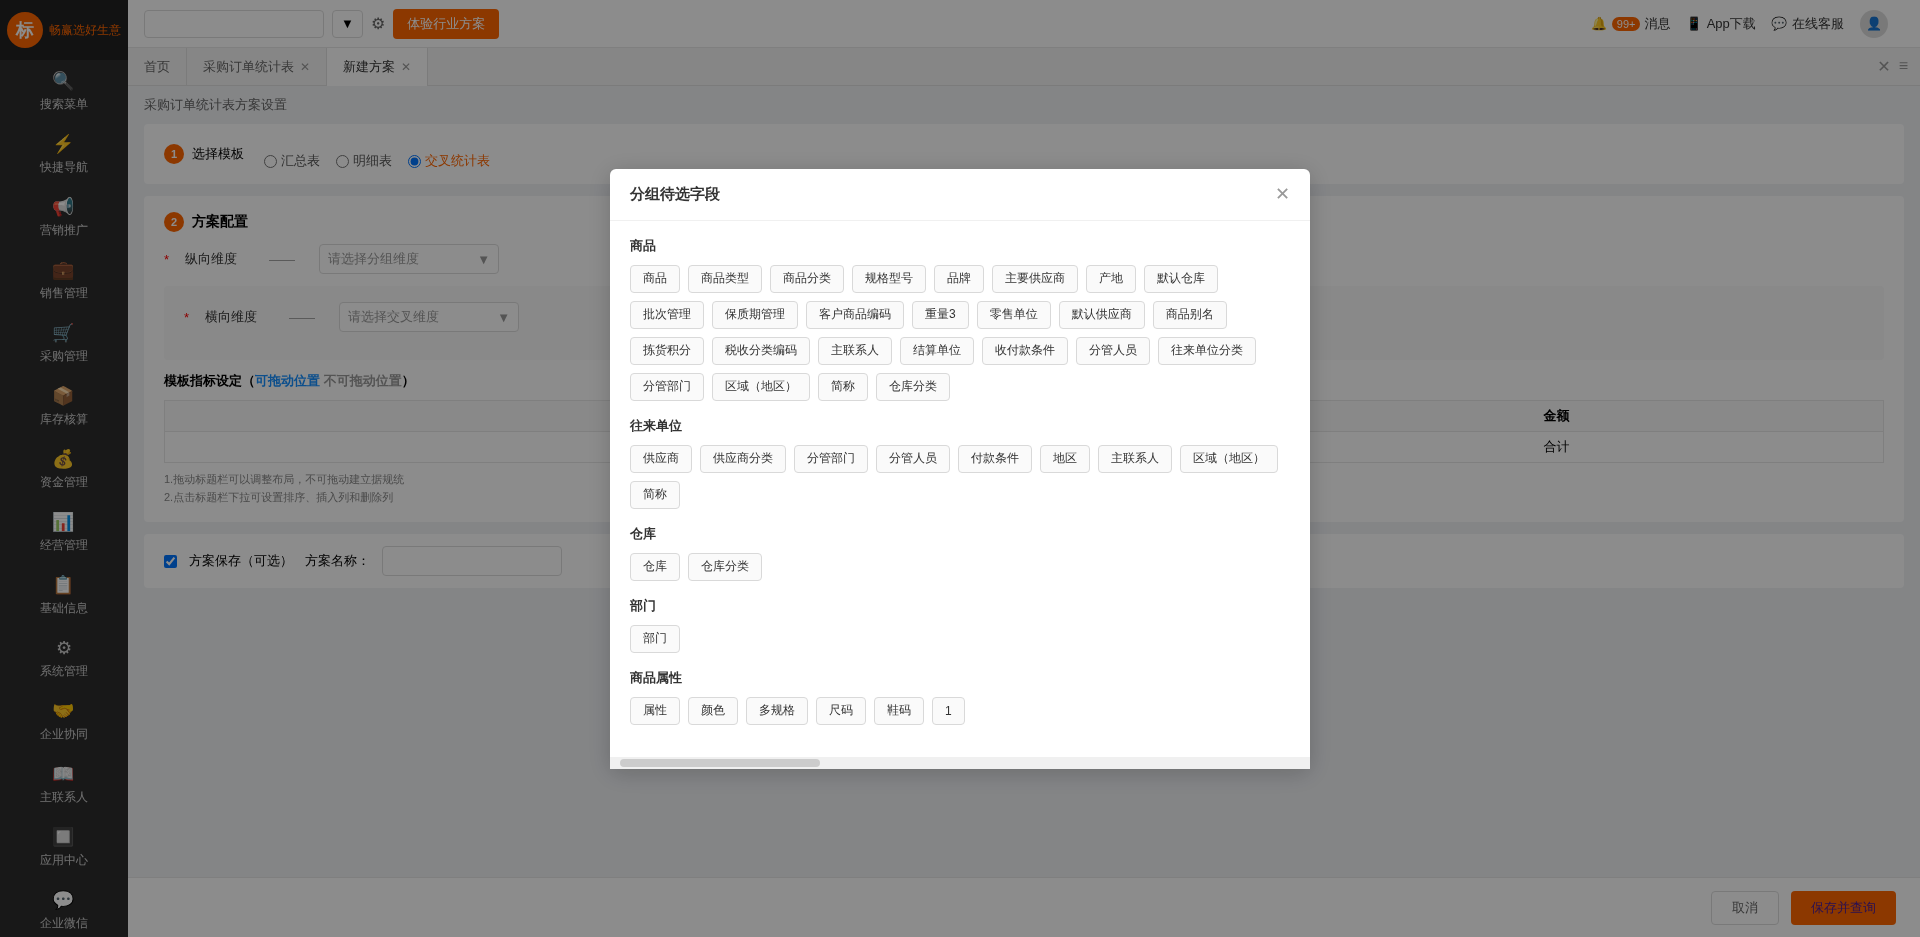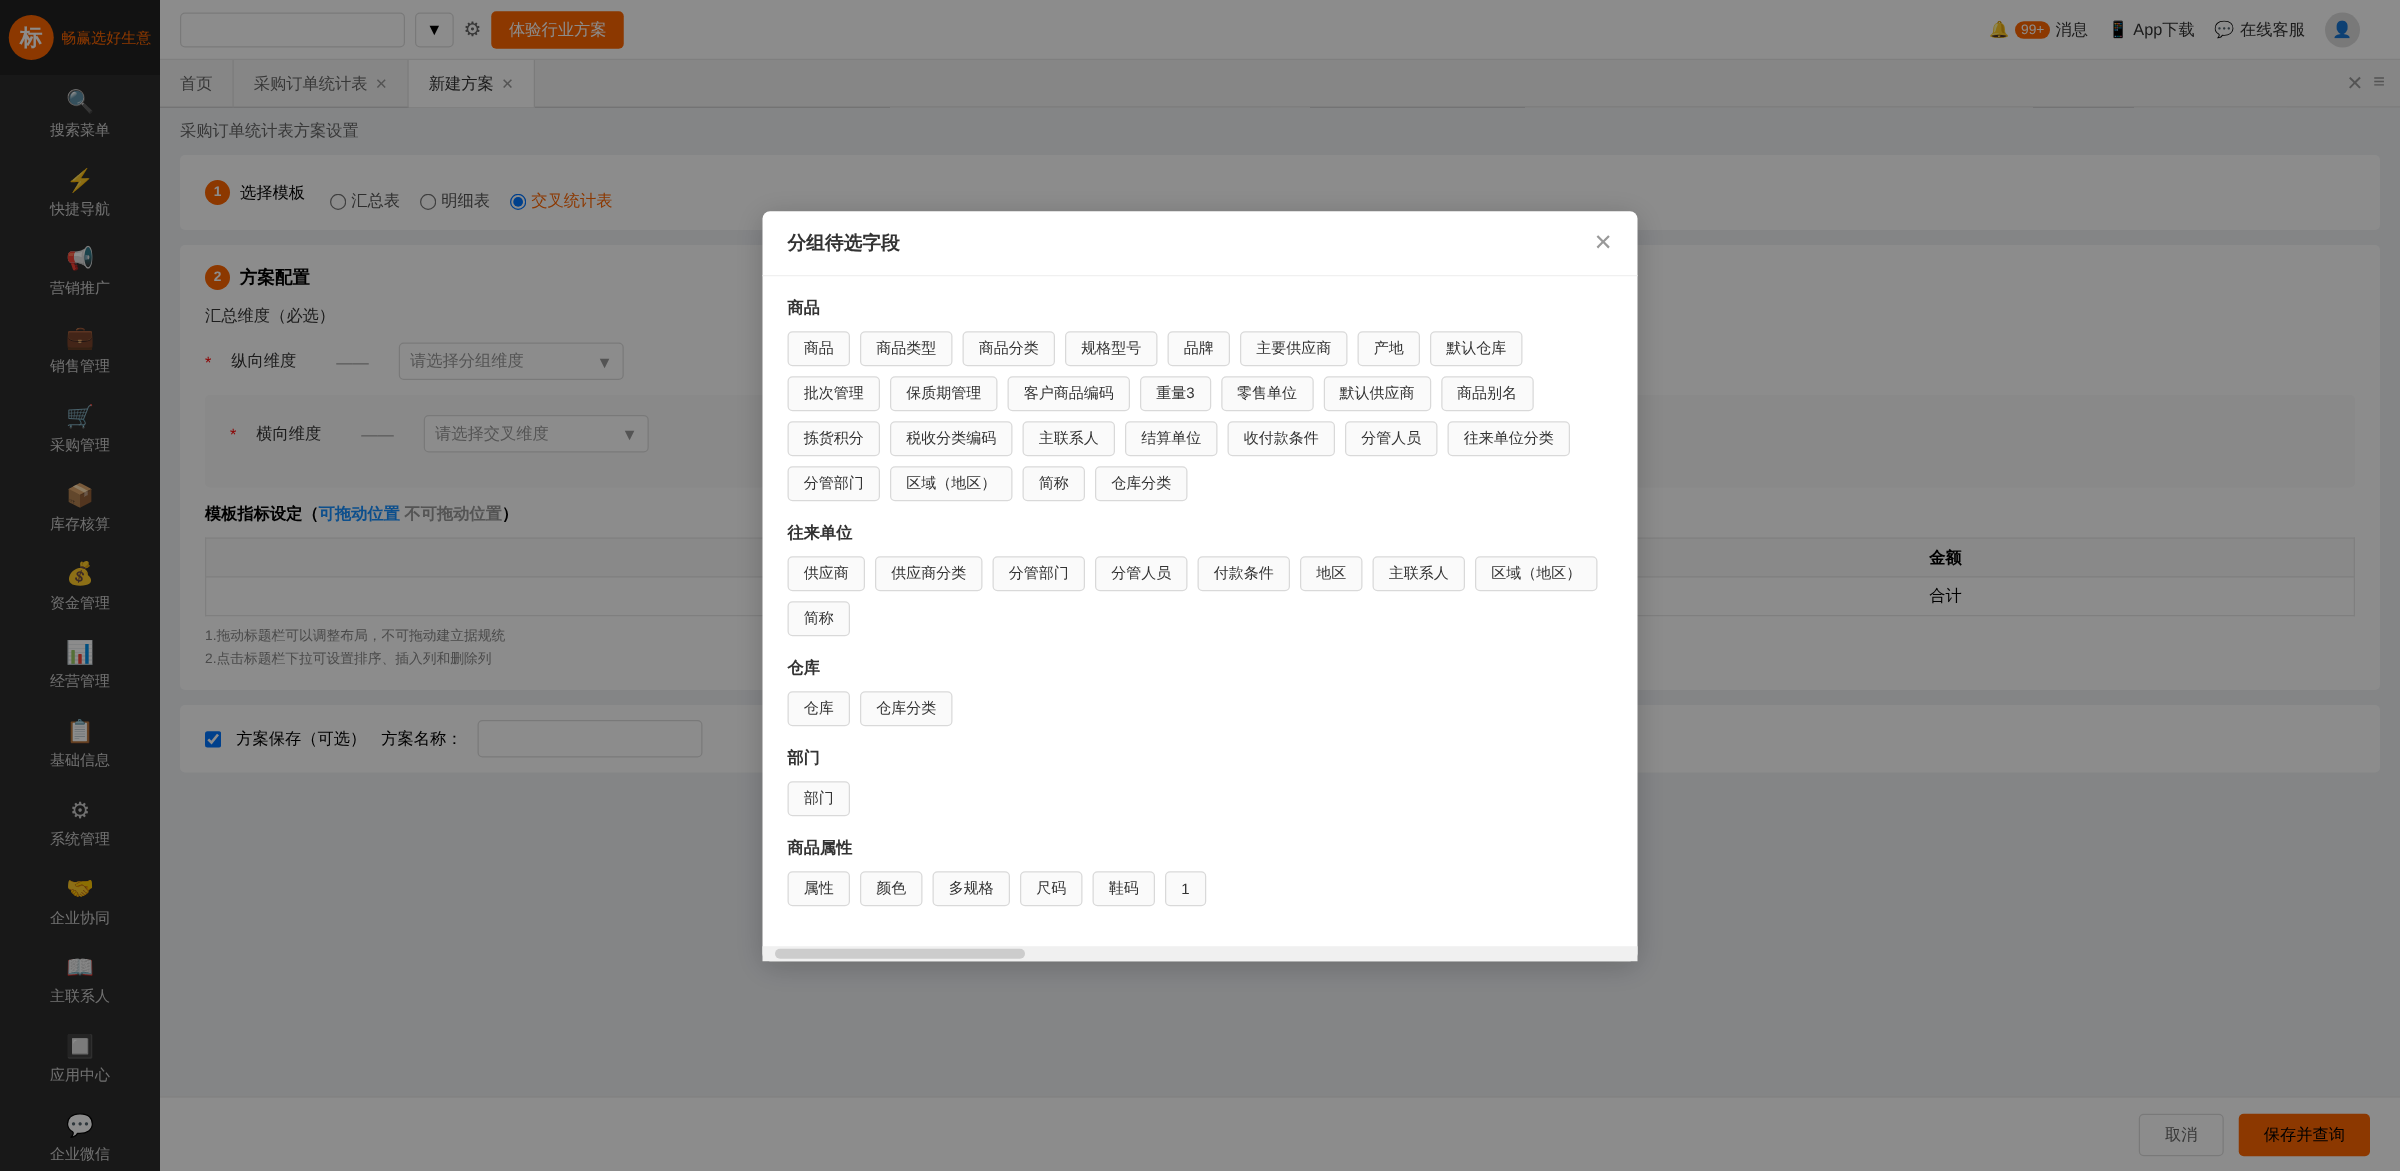--- a/index.html
+++ b/index.html
@@ -72,21 +72,21 @@
     .config-row { display: flex; align-items: center; gap: 16px; margin-bottom: 12px; font-size: 13px; }
     .config-label { color: #333; min-width: 80px; }
     .required-tag { color: red; }
     .config-select { height: 30px; border: 1px solid #ddd; border-radius: 4px; padding: 0 8px; background: #fff; font-size: 13px; min-width: 180px; cursor: pointer; display: flex; align-items: center; justify-content: space-between; color: #999; }
 
     
     .bottom-bar {
       position: fixed; bottom: 0; right: 0; left: 128px; height: 60px; background: #fff; border-top: 1px solid #e8e8e8; display: flex; align-items: center; justify-content: flex-end; padding: 0 24px; gap: 12px; z-index: 99;
     }
     .btn-cancel { height: 34px; padding: 0 20px; border: 1px solid #ddd; border-radius: 4px; background: #fff; cursor: pointer; font-size: 13px; color: #666; }
-    .btn-save { height: 34px; padding: 0 20px; border: none; border-radius: 4px; background: #f60; cursor: pointer; font-size: 13px; color: #000000; }
+    .btn-save { height: 34px; padding: 0 20px; border: none; border-radius: 4px; background: #f60; cursor: pointer; font-size: 13px; color: #4c1d95; }
 
     
     .overlay {
       position: fixed; top: 0; left: 0; right: 0; bottom: 0; background: rgba(0,0,0,0.45); z-index: 200;
     }
 
     
     .dialog {
       position: fixed; top: 50%; left: 50%; transform: translate(-50%, -50%); width: 700px; max-height: 620px; background: white; border-radius: 6px; z-index: 300; display: flex; flex-direction: column; box-shadow: 0 4px 24px rgba(0,0,0,0.2);
     }
@@ -270,23 +270,20 @@
           </label>
       </div>
     </div>
 
     <div class="config-panel">
       <div class="config-section-title">
         <div class="step-num">2</div>
         <span>方案配置</span>
       </div>
 
-      <div class="config-row">
-        <span class="config-label">汇总维度（必选）</span>
-      </div>
 
       <div class="config-row">
         <span class="required-tag">*</span>
         <span style="color:#333; min-width:60px;">纵向维度</span>
         <span style="color:#999; margin: 0 8px;">——</span>
         <div class="config-select">
           <span>请选择分组维度</span>
           <span>▼</span>
         </div>
       </div>

